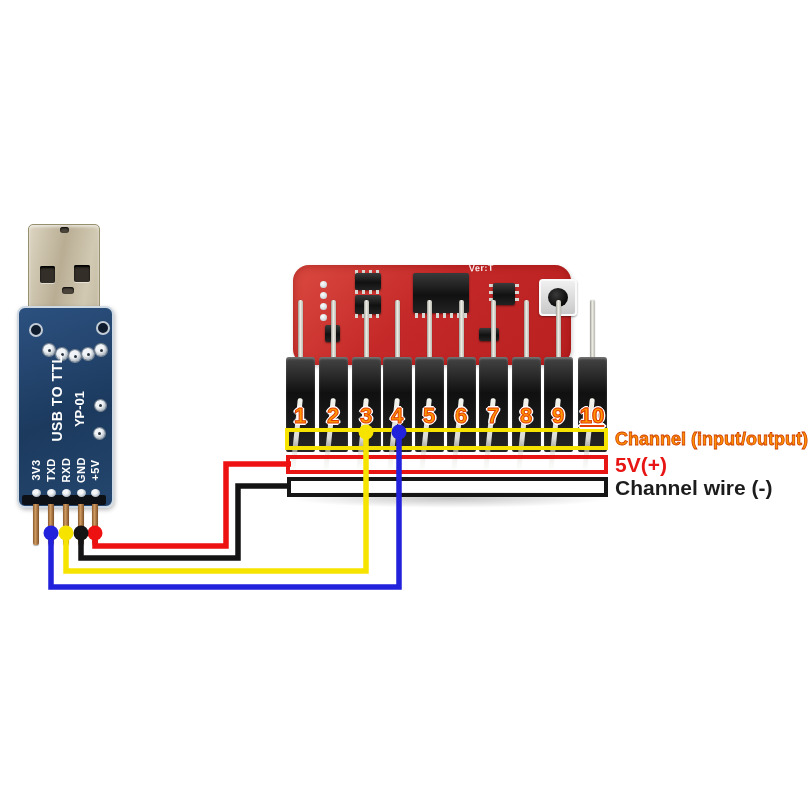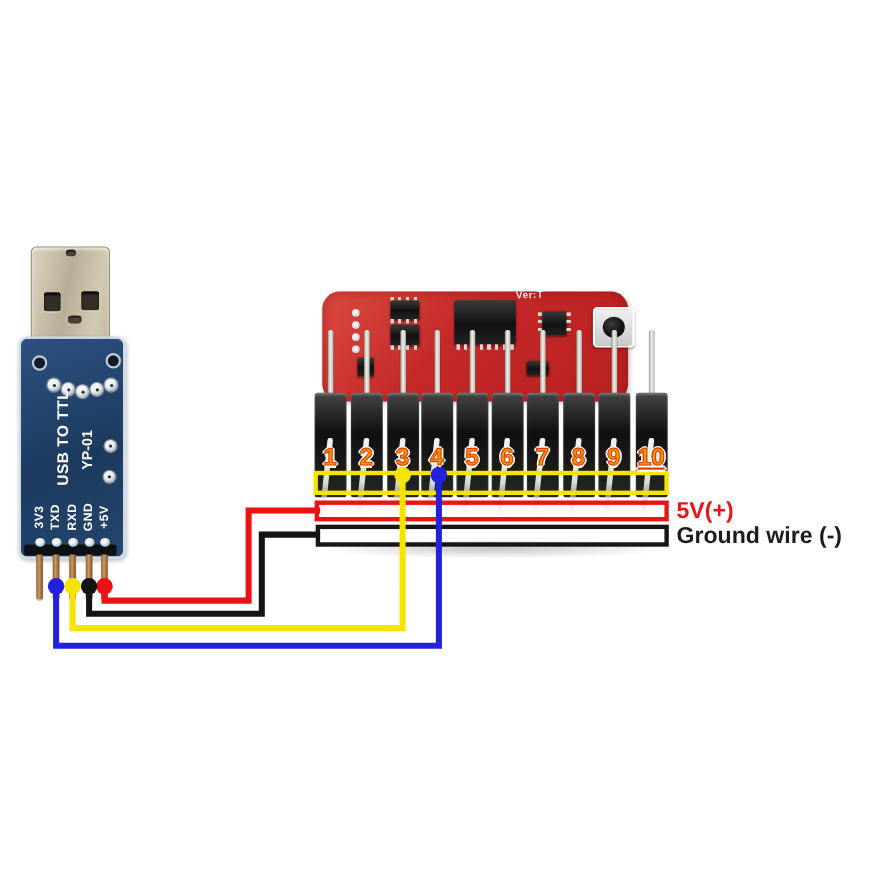--- a/index.html
+++ b/index.html
@@ -183,22 +183,23 @@
       <div class="abs ch-num" style="left: 350px;">3</div>
       <div class="abs ch-num" style="left: 381px;">4</div>
       <div class="abs ch-num" style="left: 413px;">5</div>
       <div class="abs ch-num" style="left: 445px;">6</div>
       <div class="abs ch-num" style="left: 477px;">7</div>
       <div class="abs ch-num" style="left: 510px;">8</div>
       <div class="abs ch-num" style="left: 542px;">9</div>
       <div class="abs ch-num" style="left: 576px; text-decoration: underline;">10</div>
     </div>
 
+  <div class="abs legend-label" id="legend-channel">Channel (input/output)</div>
   <div class="abs legend-label" id="legend-power">5V(+)</div>
-  <div class="abs legend-label" id="legend-ground">Ground wire (-)</div>
+  <div class="abs legend-label" id="legend-ground">Channel wire (-)</div>
 
   <svg class="abs" id="wire-svg" width="809" height="809" viewBox="0 0 809 809">
     <path d="M95 533 L95 546 L226 546 L226 464 L291 464" fill="none" stroke-width="5.5" stroke="#ee1111"></path>
     <path d="M81 533 L81 558 L238 558 L238 486 L291 486" fill="none" stroke-width="5.5" stroke="#141414"></path>
     <path d="M66 533 L66 571 L366 571 L366 431" fill="none" stroke-width="5.5" stroke="#f6e400"></path>
     <path d="M51 533 L51 587 L399 587 L399 431" fill="none" stroke-width="5.5" stroke="#2222dd"></path>
     <circle cx="95" cy="533" r="7.5" fill="#ee1111"></circle>
     <circle cx="81" cy="533" r="7.5" fill="#141414"></circle>
     <circle cx="66" cy="533" r="7.5" fill="#f6e400"></circle>
     <circle cx="51" cy="533" r="7.5" fill="#2222dd"></circle>

